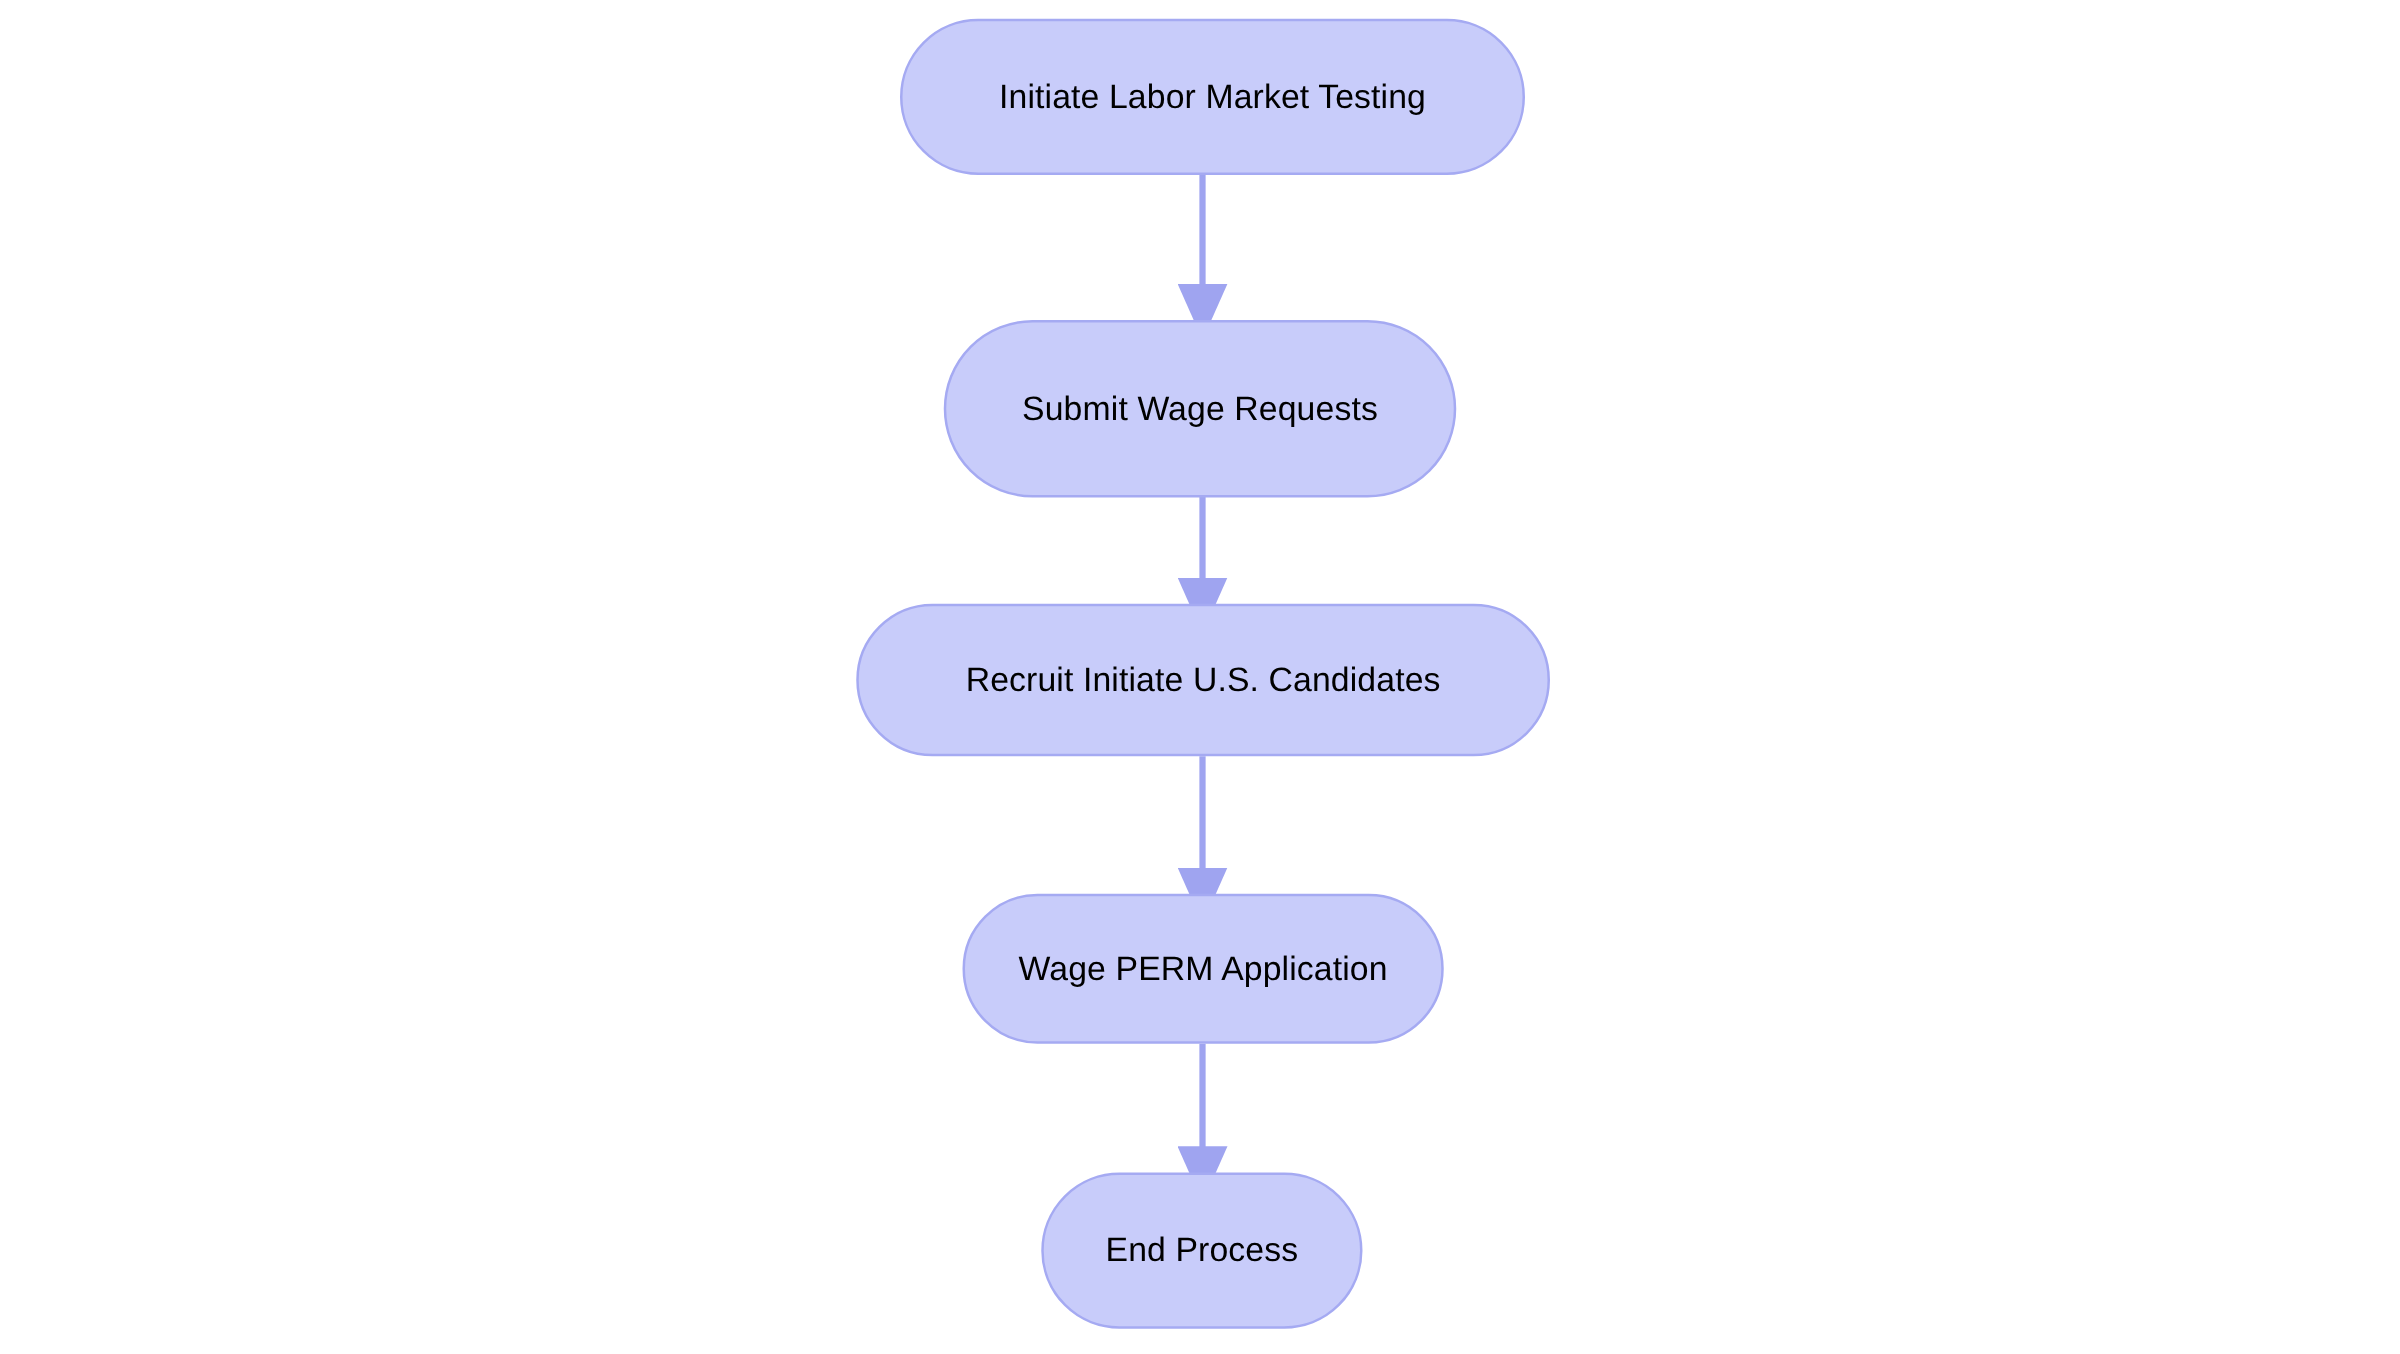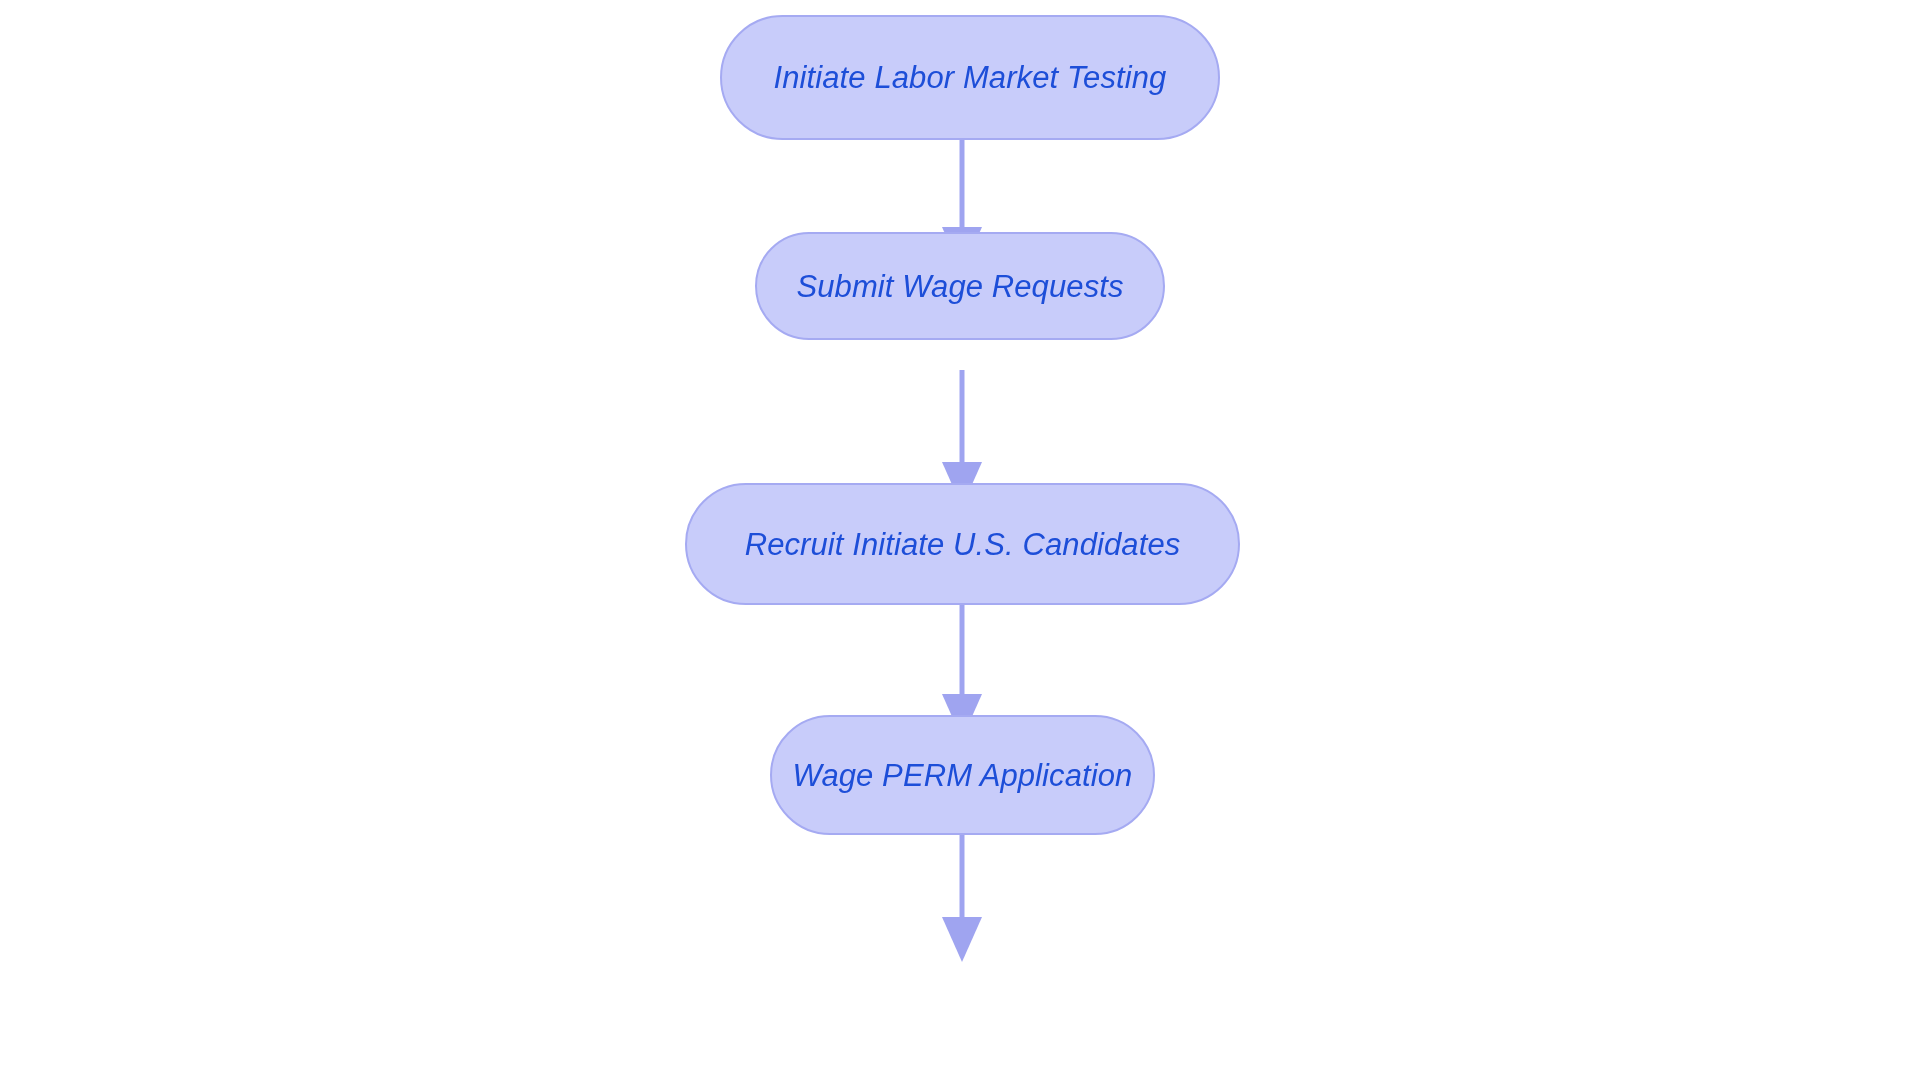--- a/index.html
+++ b/index.html
@@ -31,32 +31,31 @@
     box-sizing: border-box;
     display: flex;
     align-items: center;
     justify-content: center;
     background: #c8ccfa;
     border: 2px solid #a5aaf2;
     border-radius: 999px;
     z-index: 2;
   }
   .node-label {
-    color: #1d4ed8;
+    color: #000000;
     font-family: "Liberation Sans", sans-serif;
-    font-size: 31px;
+    font-size: 27px;
     font-weight: 400;
     letter-spacing: 0.1px;
     white-space: nowrap;
     line-height: 1;
-    font-style: italic;
   }
   
   #node-0 { left: 720px; top: 15px;  width: 500px; height: 125px; }
-  #node-1 { left: 755px; top: 232px; width: 410px; height: 108px; }
+  #node-1 { left: 755px; top: 256px; width: 410px; height: 142px; }
   #node-2 { left: 685px; top: 483px; width: 555px; height: 122px; }
   #node-3 { left: 770px; top: 715px; width: 385px; height: 120px; }
   #node-4 { left: 833px; top: 938px; width: 257px; height: 125px; }
 </style>
 </head>
 <body>
 
 <div id="flowchart-canvas">
 
   <svg id="flow-svg" viewBox="0 0 1920 1083" xmlns="http://www.w3.org/2000/svg">
@@ -92,14 +91,17 @@
   </div>
 
   <div class="node" id="node-2">
     <span class="node-label">Recruit Initiate U.S. Candidates</span>
   </div>
 
   <div class="node" id="node-3">
     <span class="node-label">Wage PERM Application</span>
   </div>
 
+  <div class="node" id="node-4">
+    <span class="node-label">End Process</span>
+  </div>
 
 </div>
 
 </body></html>

